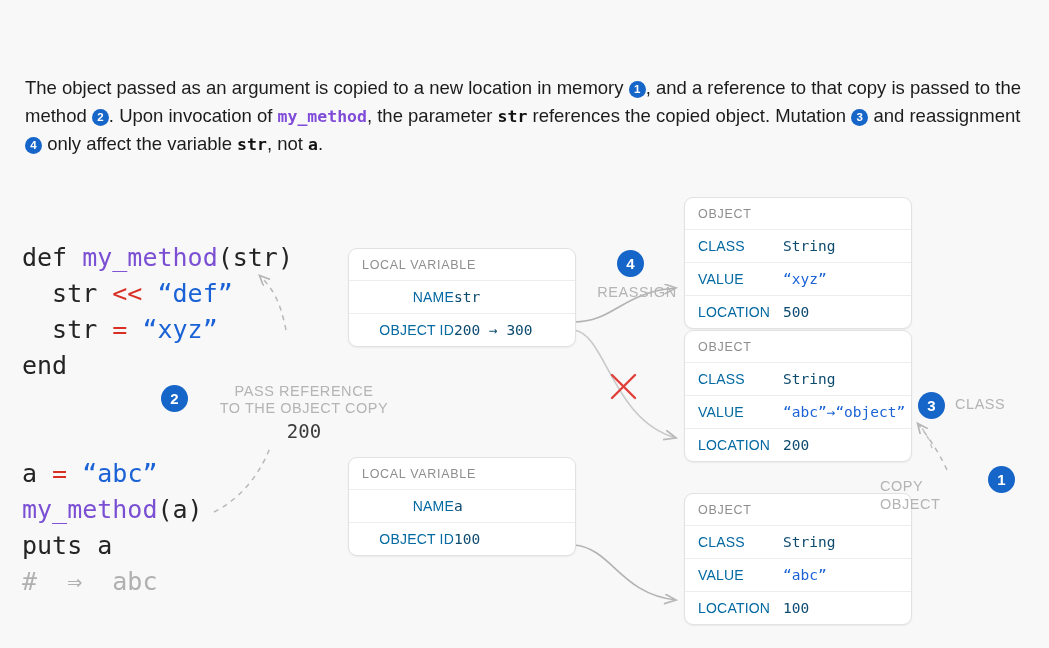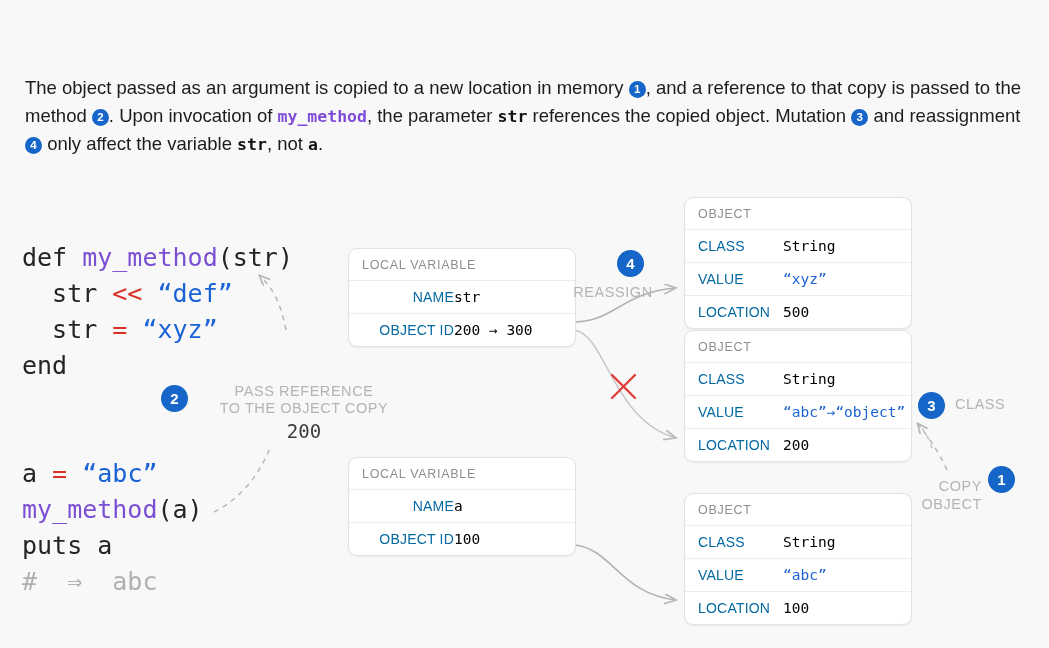--- a/index.html
+++ b/index.html
@@ -66,41 +66,41 @@
   }
   .card .k{
     font-size:14px;color:#0369a1;letter-spacing:.2px;
     width:92px;flex:none;
   }
   .card .head .k{
     font-size:12.5px;color:#8e8e8e;letter-spacing:.7px;font-weight:500;width:auto;
   }
   .card .v{
     font-family:"DejaVu Sans Mono", monospace;
-    font-size:14.5px;color:#000000;
+    font-size:14.5px;color:#0c4a6e;
   }
   .card .v.blue{color:#1a62d6;}
 
   .card.lv{width:226px;text-align:right;}
   .card.obj{width:226px;}
   .card.obj .k{width:85px;}
 
   
   .badge{
     position:absolute;width:27px;height:27px;border-radius:50%;
     background:#1665c8;color:#fff;font-size:15px;font-weight:bold;
     text-align:center;line-height:27px;
   }
   .anno{
     position:absolute;
     font-size:14.5px;color:#b4b4b4;letter-spacing:.55px;
     line-height:17px;
   }
   .anno.center{text-align:center;}
-  .anno.right{text-align:right;}
+  .anno.right{text-align:left;}
   .lit200{
     position:absolute;
     font-family:"DejaVu Sans Mono", monospace;
     font-size:19px;color:#3c3c3c;
   }
 
   svg.overlay{position:absolute;left:0;top:0;width:1049px;height:648px;pointer-events:none;}
 </style>
 </head>
 <body>
@@ -228,21 +228,21 @@
       <span class="k">VALUE</span>
       <span class="v blue">“abc”</span>
     </div>
     <div class="row">
       <span class="k">LOCATION</span>
       <span class="v">100</span>
     </div>
   </div>
 
   <div class="badge" style="left:617px;top:250px;">4</div>
-  <div class="anno" style="left:568px;top:284px;width:90px;text-align:center;">REASSIGN</div>
+  <div class="anno" style="left:592px;top:284px;width:90px;text-align:center;">REASSIGN</div>
 
   <div class="badge" style="left:918px;top:392px;">3</div>
   <div class="anno" style="left:955px;top:396px;">CLASS</div>
 
   <div class="badge" style="left:988px;top:466px;">1</div>
   <div class="anno right" style="left:880px;top:478px;width:102px;">COPY</div>
   <div class="anno right" style="left:880px;top:496px;width:102px;">OBJECT</div>
 
   <div class="badge" style="left:161px;top:385px;">2</div>
   <div class="anno center" style="left:204px;top:383px;width:200px;">PASS REFERENCE</div>

